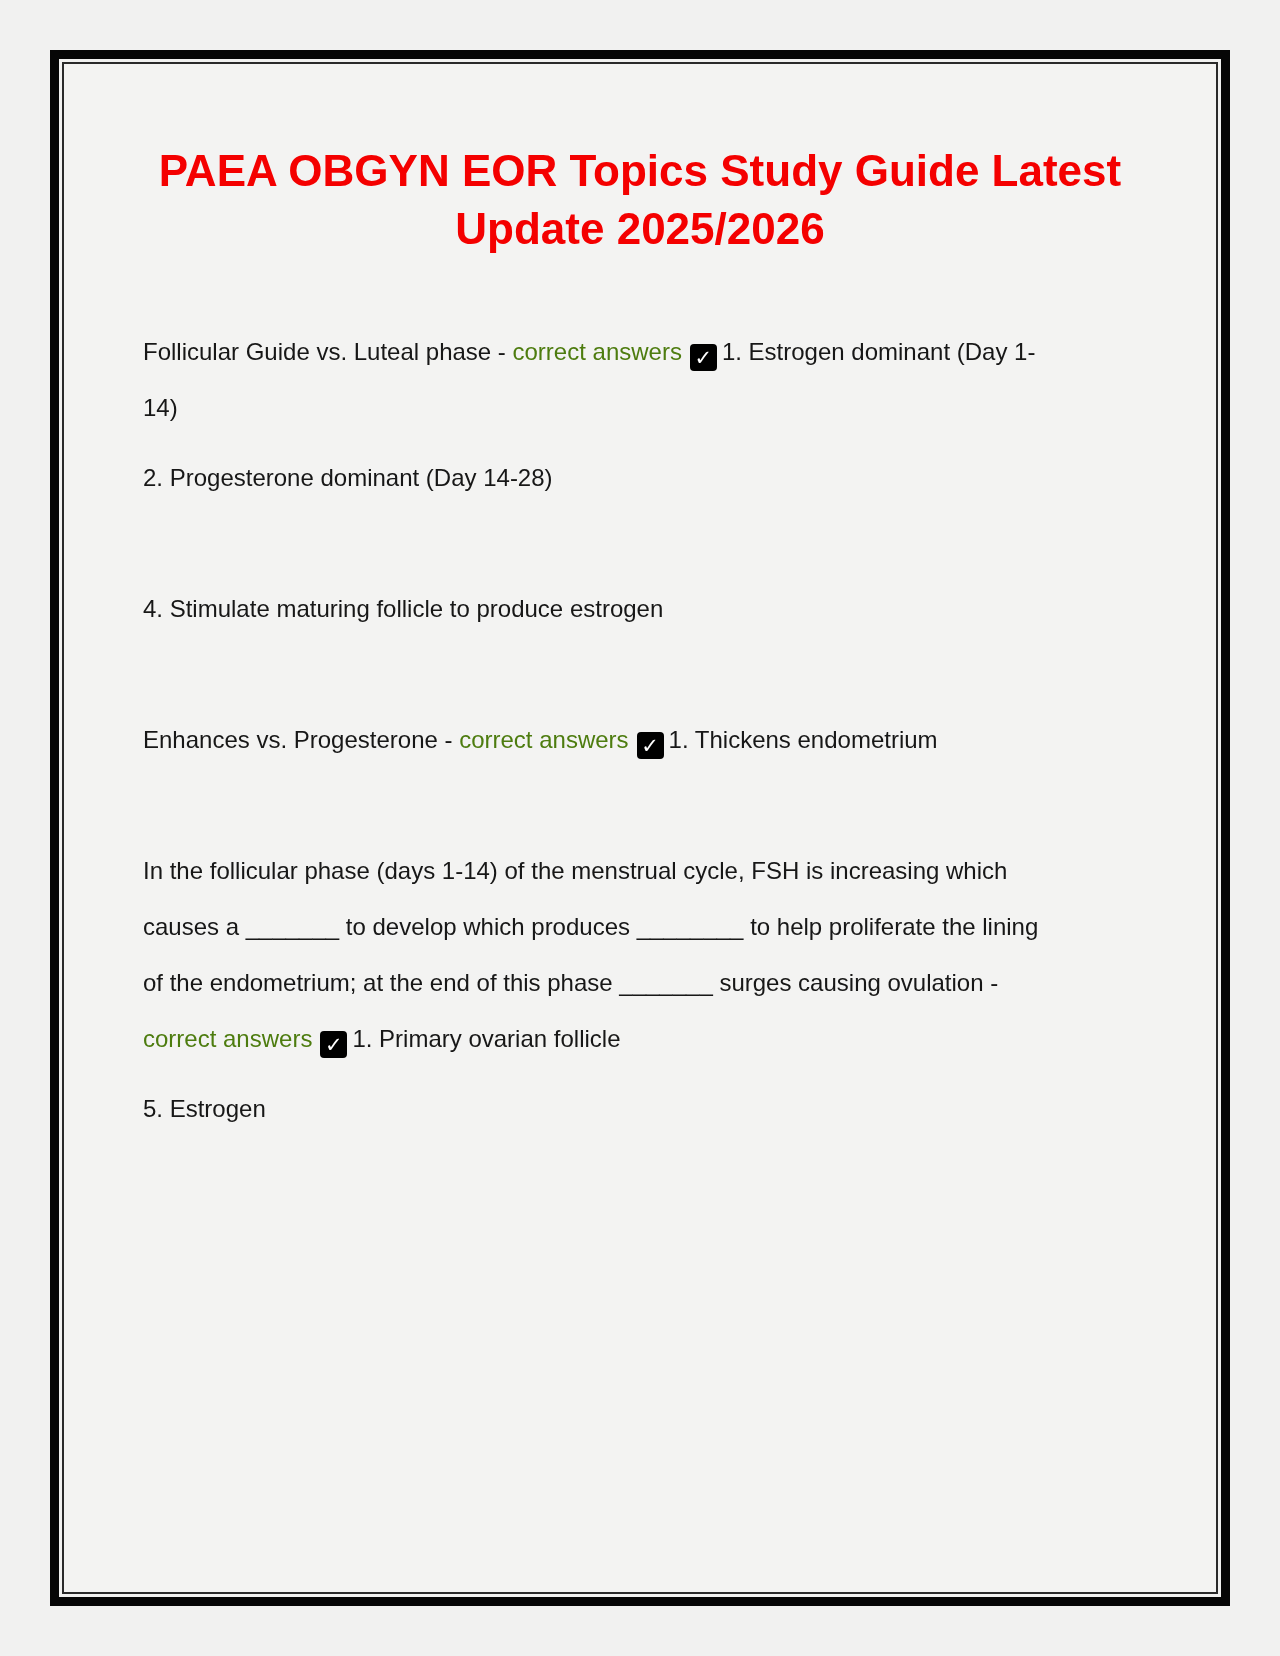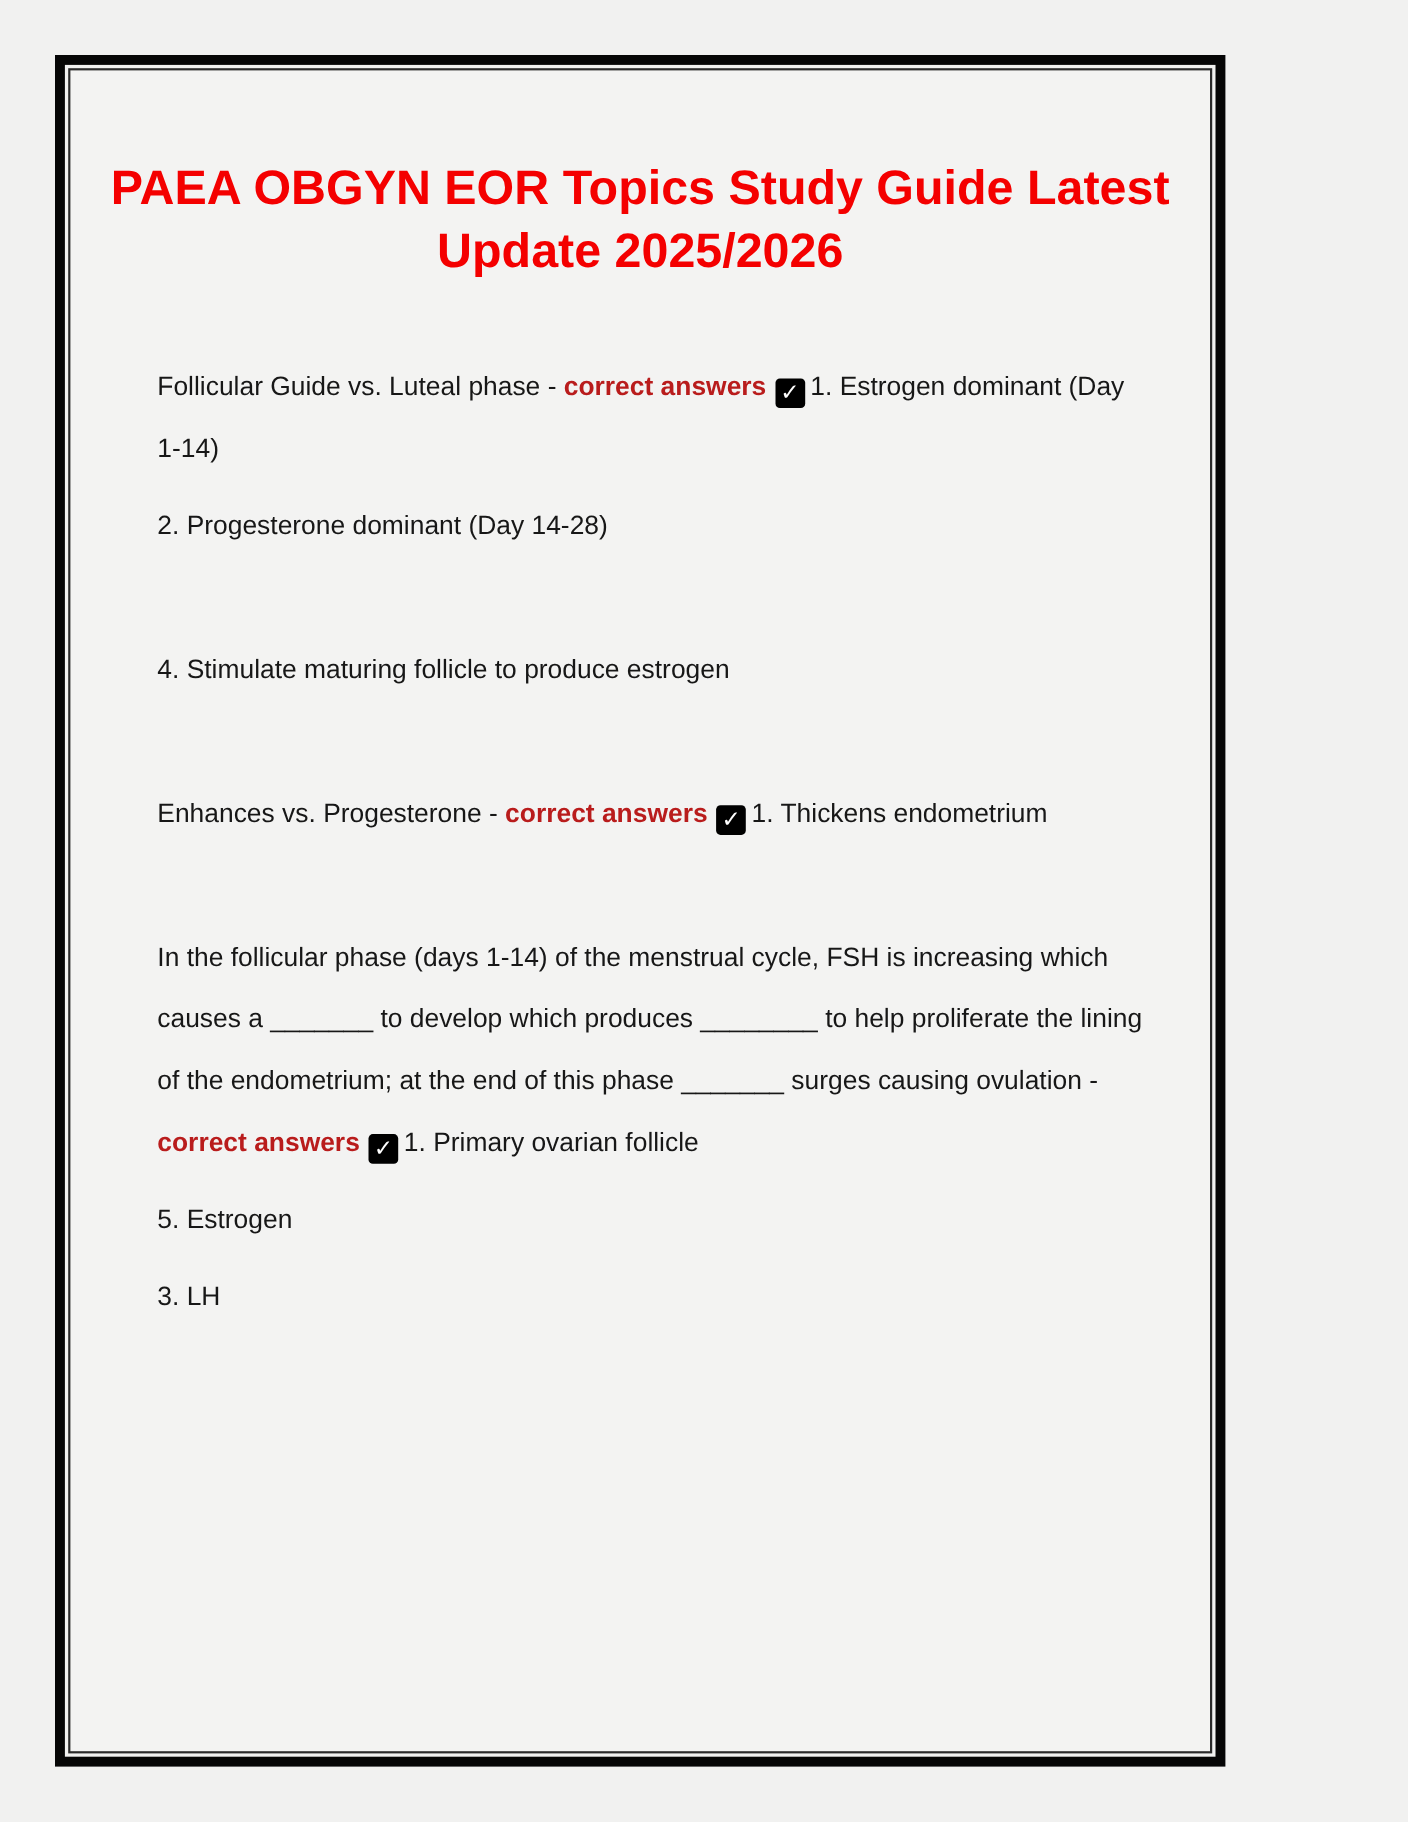--- a/index.html
+++ b/index.html
@@ -11,21 +11,21 @@
     height: 1656px;
     background: #f1f1f0;
     font-family: "Liberation Sans", "DejaVu Sans", sans-serif;
     position: relative;
     overflow: hidden;
   }
   .page-frame-outer {
     position: absolute;
     left: 50px;
     top: 50px;
-    width: 1064px;
+    width: 1180px;
     height: 1556px;
     border: 9px solid #060606;
     box-sizing: border-box;
     background: #f1f1f0;
   }
   .page-frame-inner {
     position: absolute;
     inset: 3px;
     border: 2px solid #2a2a2a;
     background: #f3f3f2;
@@ -55,22 +55,22 @@
     font-size: 24px;
   }
   .para {
     margin: 0 0 14px 0;
     line-height: 56px;
   }
   .entry {
     margin-bottom: 75px;
   }
   .marker {
-    color: #b91c1c;
-    font-weight: 700;
+    color: #4d7c0f;
+    font-weight: 400;
   }
   .checkbox {
     display: inline-flex;
     align-items: center;
     justify-content: center;
     width: 27px;
     height: 27px;
     background: #000000;
     color: #ffffff;
     border-radius: 4px;
@@ -104,19 +104,18 @@
           <p class="para">4. Stimulate maturing follicle to produce estrogen</p>
         </div>
 
         <div class="entry">
           <p class="para"><span>Enhances vs. Progesterone - </span><span class="marker">correct answers</span><span class="checkbox">✓</span><span>1. Thickens endometrium</span></p>
         </div>
 
         <div class="entry">
           <p class="para"><span>In the follicular phase (days 1-14) of the menstrual cycle, FSH is increasing which causes a _______ to develop which produces ________ to help proliferate the lining of the endometrium; at the end of this phase _______ surges causing ovulation - </span><span class="marker">correct answers</span><span class="checkbox">✓</span><span>1. Primary ovarian follicle</span></p>
           <p class="para">5. Estrogen</p>
-          <p class="para">3. LH</p>
         </div>
 
       </div>
     </div>
   </div>
 </div>
 
 </body></html>

